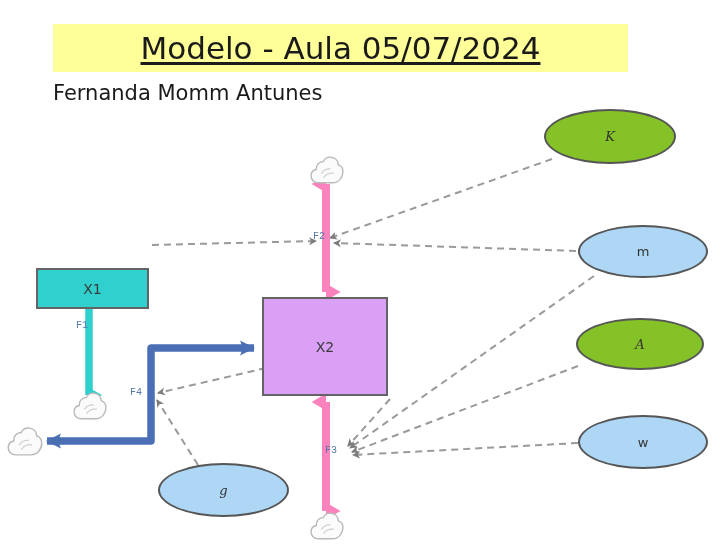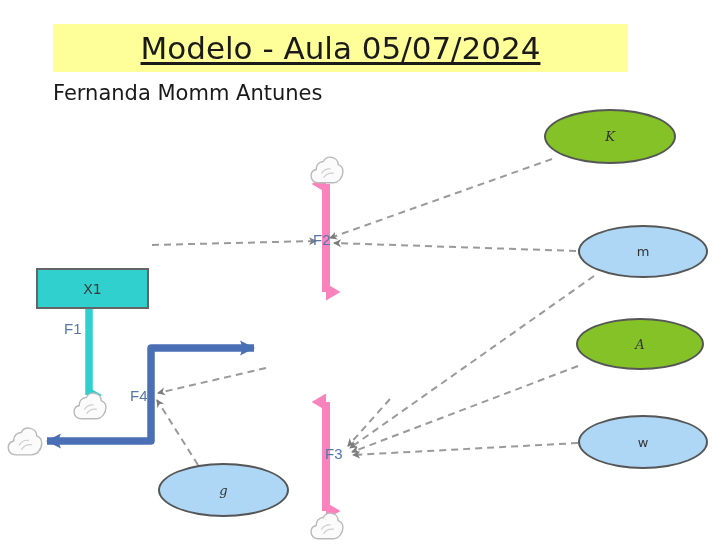--- a/index.html
+++ b/index.html
@@ -120,27 +120,27 @@
     font-family: "DejaVu Sans", sans-serif;
   }
   #node-g {
     left: 158px; top: 463px; width: 131px; height: 54px;
     background: #aed6f5;
   }
 
   
   .force-label {
     position: absolute;
-    font-family: Liberation Sans, sans-serif;
-    font-size: 15px;
+    font-family: Liberation Mono, monospace;
+    font-size: 10px;
     color: #5577aa;
     white-space: nowrap;
     pointer-events: none;
   }
-  #label-f1 { left: 64px; top: 320px; }
+  #label-f1 { left: 76px; top: 320px; }
   #label-f2 { left: 313px; top: 231px; }
   #label-f3 { left: 325px; top: 445px; }
   #label-f4 { left: 130px; top: 387px; }
 </style>
 </head>
 <body>
 
 <div id="canvas">
 
   <div id="title-band"></div>
@@ -219,20 +219,23 @@
 
     <use href="#cloud-glyph" x="310" y="156" width="34" height="28"></use>
     <use href="#cloud-glyph" x="310" y="512" width="34" height="28"></use>
     <use href="#cloud-glyph" x="73" y="392" width="34" height="28"></use>
     <use href="#cloud-glyph" x="7" y="427" width="36" height="29"></use>
   </svg>
 
   <div class="node-box" id="node-x1">
     <span>X1</span>
   </div>
+  <div class="node-box" id="node-x2">
+    <span>X2</span>
+  </div>
 
   <div class="node-ellipse" id="node-k">
     <span>K</span>
   </div>
   <div class="node-ellipse" id="node-m">
     <span>m</span>
   </div>
   <div class="node-ellipse" id="node-a">
     <span>A</span>
   </div>

